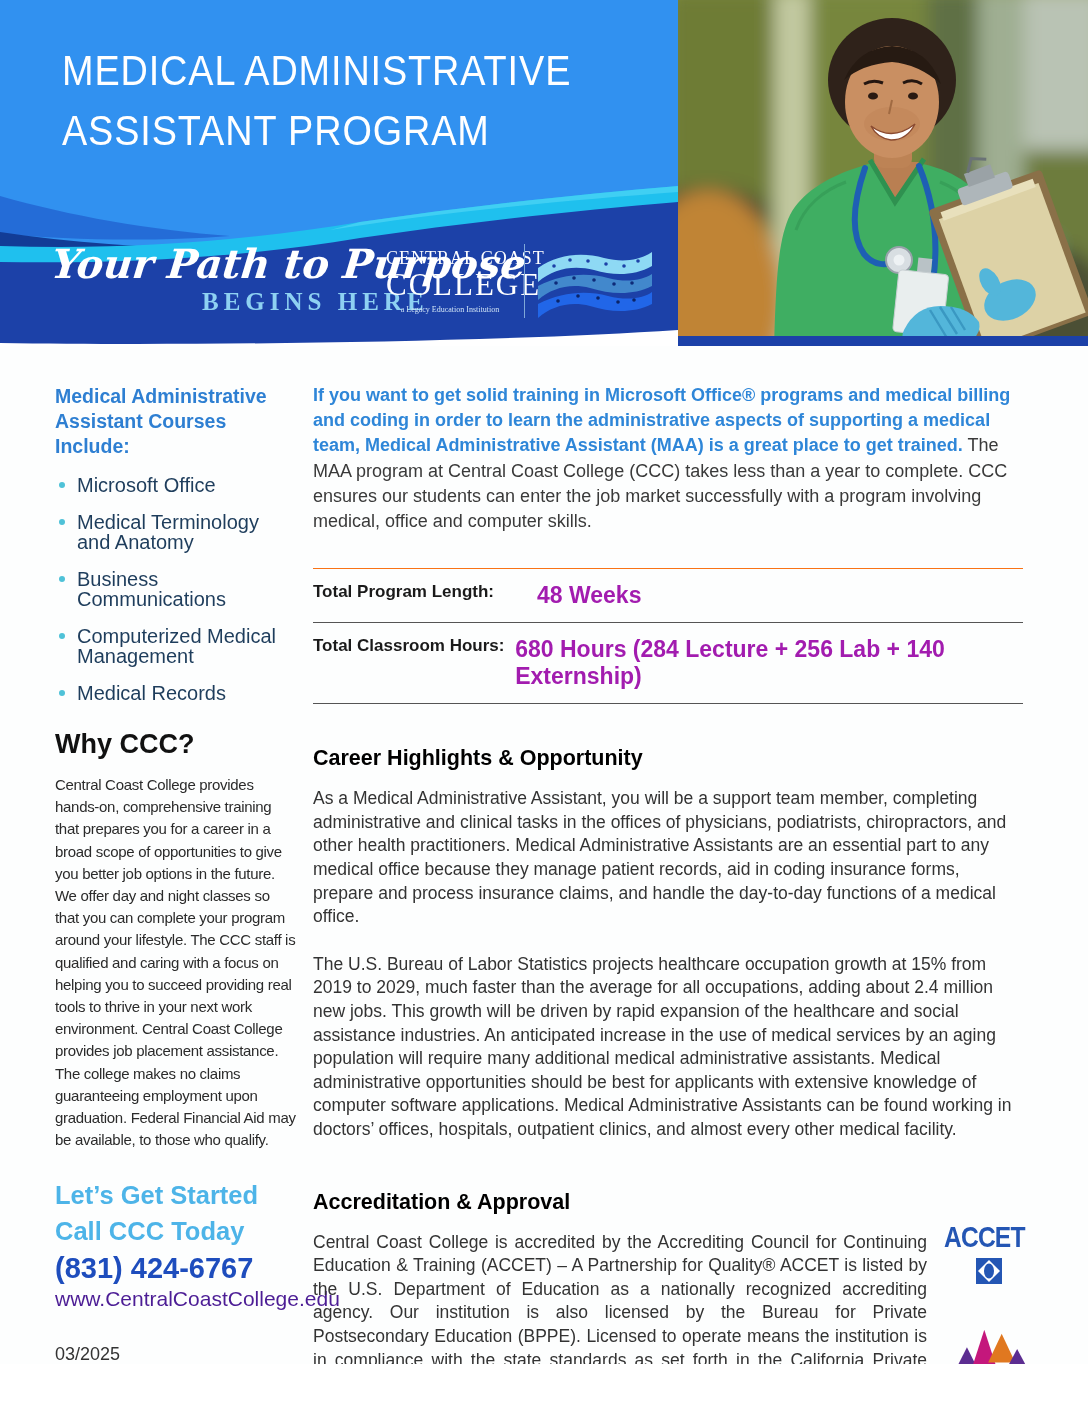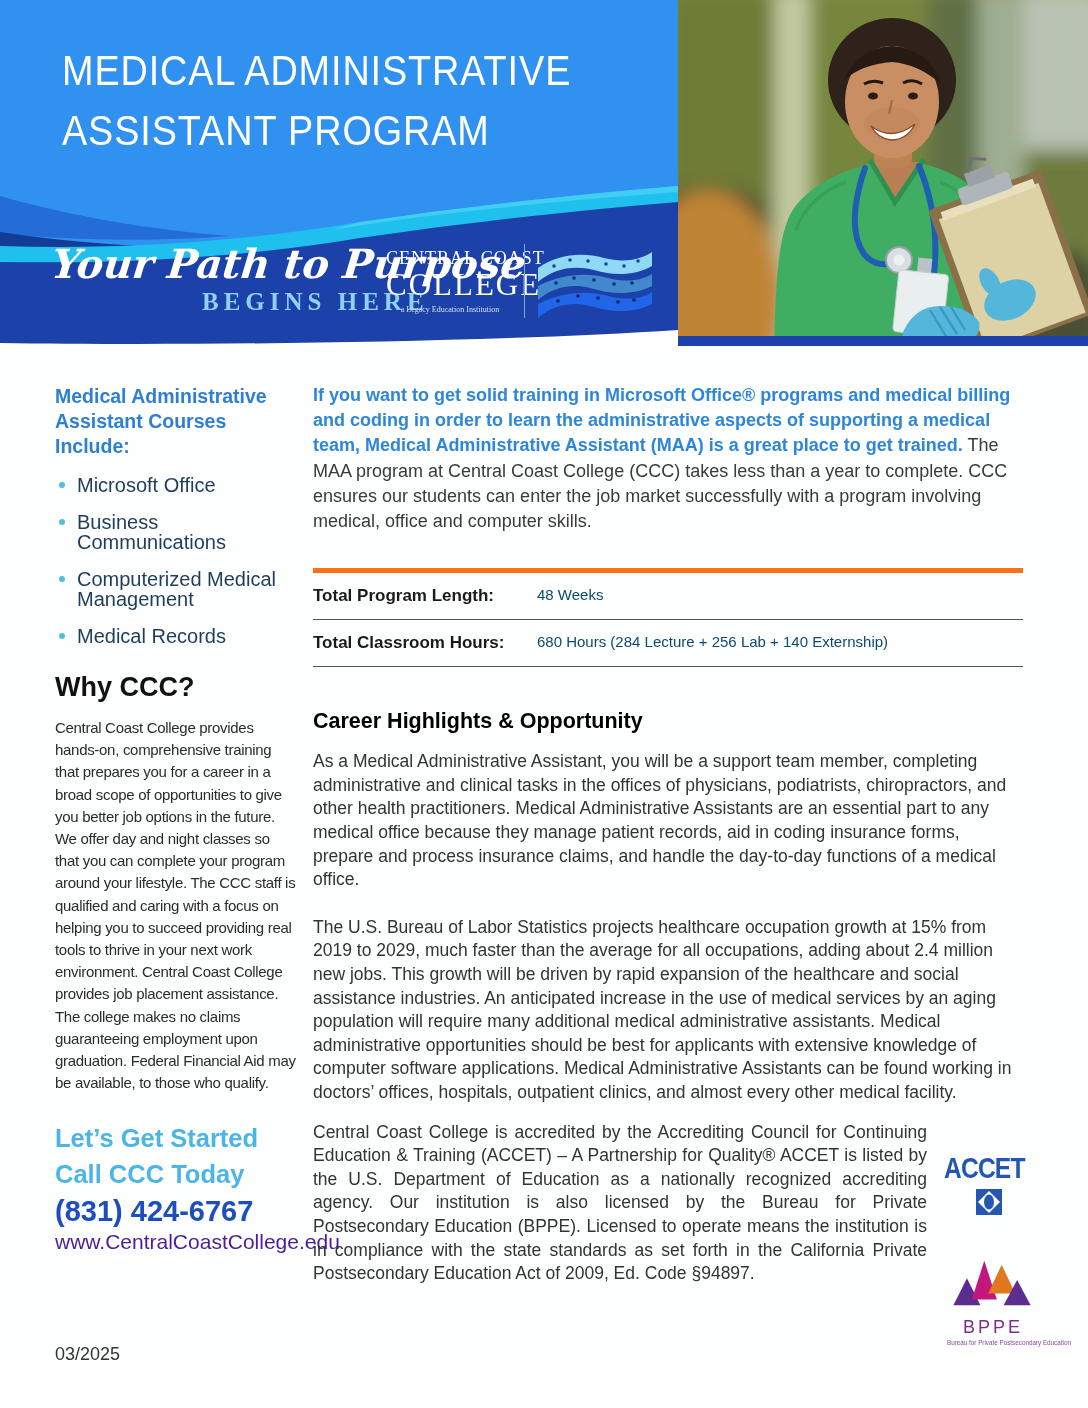--- a/index.html
+++ b/index.html
@@ -40,24 +40,24 @@
   .cta { margin-top:26px; }
   .cta .cta-line { color:#4db4e8; font-size:25.5px; font-weight:bold; line-height:36px; white-space:nowrap; }
   .phone { color:#1e4dbd; font-size:29px; font-weight:bold; line-height:38px; white-space:nowrap; }
   .website { color:#4c1d95; font-size:21px; white-space:nowrap; }
   .doc-date { position:absolute; left:55px; top:1344px; color:#333; font-size:18px; }
 
   
   .maincol { position:absolute; left:313px; top:383px; width:710px; }
   .intro { font-size:18px; line-height:25.2px; color:#3a3a3a; }
   .intro .lead { color:#2e86d8; font-weight:bold; }
-  .spec-table { margin-top:34px; border-top:5px solid #f97316; }
+  .spec-table { margin-top:34px; border-top:1px solid #f97316; }
   .spec-row { display:flex; border-bottom:1px solid #555; padding:13px 0; }
   .spec-label { width:224px; font-weight:bold; color:#1a1a1a; font-size:17px; }
-  .spec-value { color:#0c4a6e; font-size:15px; }
+  .spec-value { color:#a21caf; font-size:23px;font-weight:bold; }
   .sec-heading { margin-top:42px; color:#000000; font-size:21.5px; font-weight:bold; }
   .bodypara { margin-top:16px; color:#333; font-size:17.5px; line-height:23.6px; }
   .accred-wrap { position:relative; }
   .accred-text { width:614px; text-align:justify; }
   .logos { position:absolute; left:620px; top:30px; width:120px; }
   .accet { display:flex; align-items:center; gap:4px;flex-direction:column; }
   .accet-word { color:#2456b4; font-size:30px; font-weight:bold; letter-spacing:-1px;
     transform:scaleX(.82); transform-origin:left; }
   .bppe { margin-top:40px; margin-left:14px; width:92px; text-align:center; }
   .bppe-word { color:#7b2d8b; font-size:18px; letter-spacing:3px; margin-top:2px; font-weight:400; }
@@ -186,20 +186,21 @@
       </svg>
     </div>
   </div>
 
   <div class="sidebar">
     <div class="courses-heading">Medical Administrative Assistant Courses Include:</div>
     <ul class="courses-list">
 
         <li>Microsoft Office</li>
 
+        <li>Medical Terminology and Anatomy</li>
 
         <li>Business Communications</li>
 
         <li>Computerized Medical Management</li>
 
         <li>Medical Records</li>
       </ul>
     <div class="why-heading">Why CCC?</div>
     <div class="why-text">Central Coast College provides hands-on, comprehensive training that prepares you for a career in a broad scope of opportunities to give you better job options in the future. We offer day and night classes so that you can complete your program around your lifestyle. The CCC staff is qualified and caring with a focus on helping you to succeed providing real tools to thrive in your next work environment. Central Coast College provides job placement assistance. The college makes no claims guaranteeing employment upon graduation. Federal Financial Aid may be available, to those who qualify.</div>
     <div class="cta">
@@ -225,20 +226,21 @@
           <div class="spec-label">Total Classroom Hours:</div>
           <div class="spec-value">680 Hours (284 Lecture + 256 Lab + 140 Externship)</div>
         </div>
       </div>
 
     <div class="sec-heading">Career Highlights &amp; Opportunity</div>
     <p class="bodypara">As a Medical Administrative Assistant, you will be a support team member, completing administrative and clinical tasks in the offices of physicians, podiatrists, chiropractors, and other health practitioners. Medical Administrative Assistants are an essential part to any medical office because they manage patient records, aid in coding insurance forms, prepare and process insurance claims, and handle the day-to-day functions of a medical office.</p>
     <p class="bodypara" style="margin-top:24px">The U.S. Bureau of Labor Statistics projects healthcare occupation growth at 15% from 2019 to 2029, much faster than the average for all occupations, adding about 2.4 million new jobs. This growth will be driven by rapid expansion of the healthcare and social assistance industries. An anticipated increase in the use of medical services by an aging population will require many additional medical administrative assistants. Medical administrative opportunities should be best for applicants with extensive knowledge of computer software applications. Medical Administrative Assistants can be found working in doctors’ offices, hospitals, outpatient clinics, and almost every other medical facility.</p>
 
     <div class="accred-wrap">
+      <div class="sec-heading" style="margin-top:48px">Accreditation &amp; Approval</div>
       <p class="bodypara accred-text">Central Coast College is accredited by the Accrediting Council for Continuing Education &amp; Training (ACCET) – A Partnership for Quality® ACCET is listed by the U.S. Department of Education as a nationally recognized accrediting agency. Our institution is also licensed by the Bureau for Private Postsecondary Education (BPPE). Licensed to operate means the institution is in compliance with the state standards as set forth in the California Private Postsecondary Education Act of 2009, Ed. Code §94897.</p>
       <div class="logos">
         <div class="accet">
           <span class="accet-word">ACCET</span>
           <svg width="26" height="26" viewBox="0 0 26 26" style="margin-left:-8px">
             <rect width="26" height="26" fill="#2456b4"></rect>
             <path d="M13,2 L24,13 L13,24 L2,13 Z" fill="#ffffff"></path>
             <ellipse cx="13" cy="13" rx="5" ry="7.5" fill="#2456b4"></ellipse>
           </svg>
         </div>

